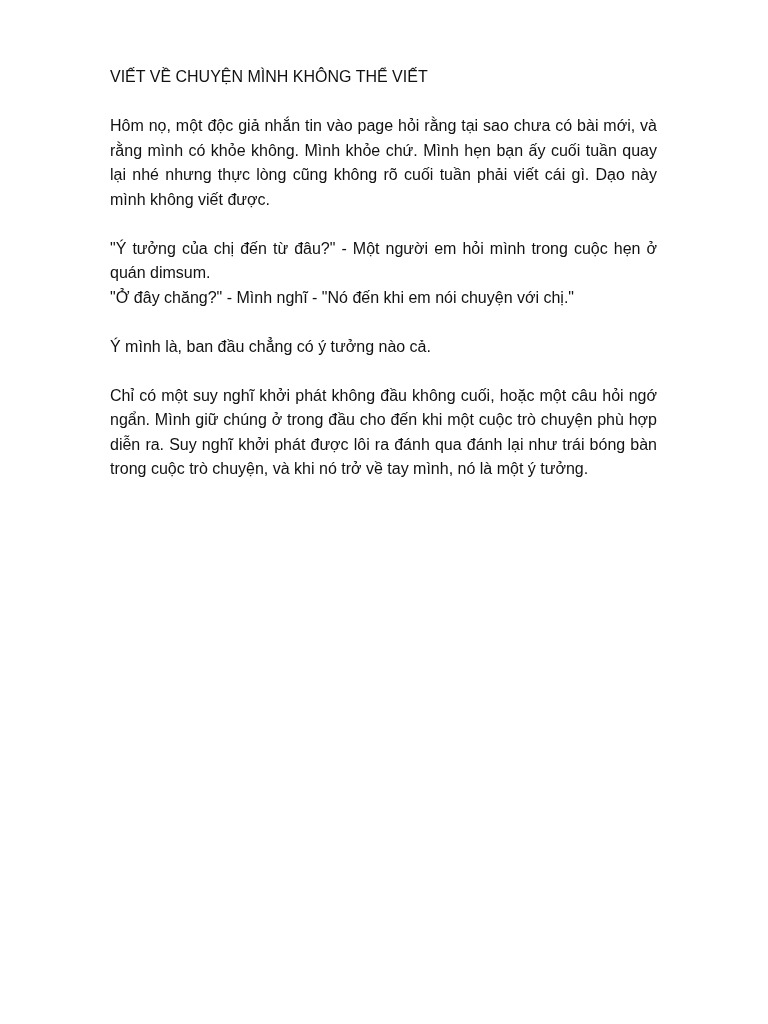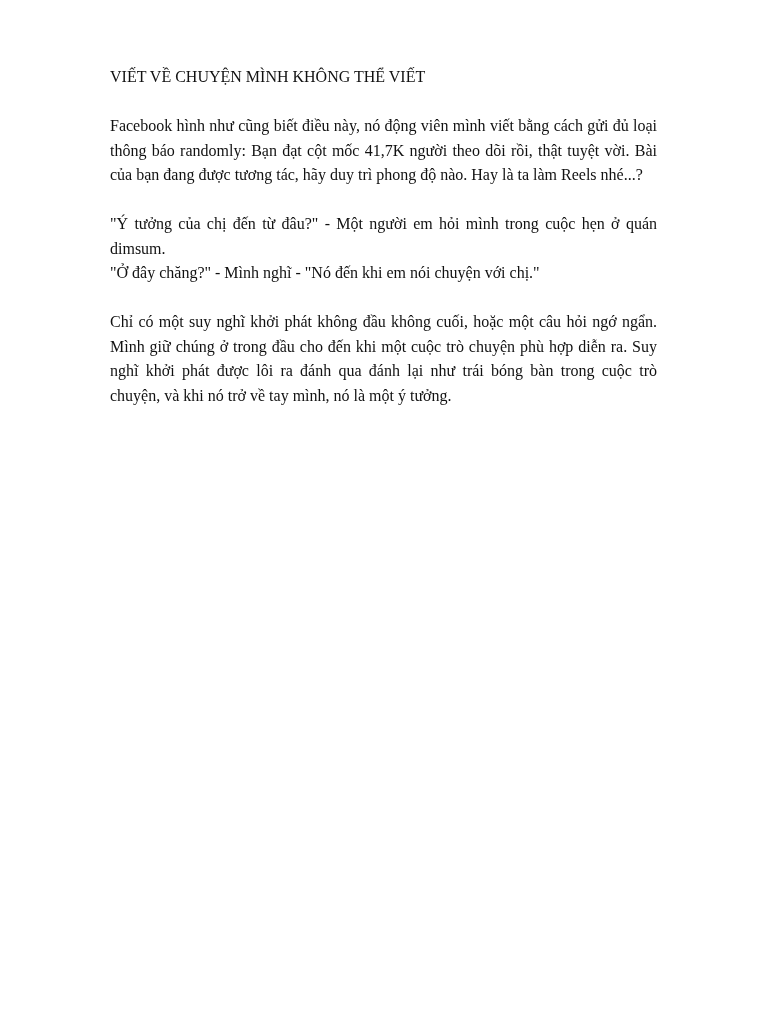--- a/index.html
+++ b/index.html
@@ -11,21 +11,21 @@
       width: 768px;
       height: 1024px;
       position: relative;
       overflow: hidden;
     }
     .page {
       position: absolute;
       left: 110px;
       top: 65px;
       width: 547px;
-      font-family: Liberation Serif, serif;
+      font-family: Liberation Sans, sans-serif;
       font-size: 16px;
       line-height: 24.5px;
       color: #111111;
     }
     .page p {
       margin: 0 0 24.5px 0;
       text-align: justify;
       hyphens: none;
     }
     .page .title {
@@ -37,17 +37,18 @@
     }
     .page p.last {
       text-align: justify;
     }
   </style>
 </head>
 <body>
 
 <div class="page">
   <p class="title">VIẾT VỀ CHUYỆN MÌNH KHÔNG THỂ VIẾT</p>
-  <p>Facebook hình như cũng biết điều này, nó động viên mình viết bằng cách gửi đủ loại thông báo randomly: Bạn đạt cột mốc 41,7K người theo dõi rồi, thật tuyệt vời. Bài của bạn đang được tương tác, hãy duy trì phong độ nào. Hay là ta làm Reels nhé...?</p>
+  <p>Hôm nọ, một độc giả nhắn tin vào page hỏi rằng tại sao chưa có bài mới, và rằng mình có khỏe không. Mình khỏe chứ. Mình hẹn bạn ấy cuối tuần quay lại nhé nhưng thực lòng cũng không rõ cuối tuần phải viết cái gì. Dạo này mình không viết được.</p>
   <p class="tight">"Ý tưởng của chị đến từ đâu?" - Một người em hỏi mình trong cuộc hẹn ở quán dimsum.</p>
   <p>"Ở đây chăng?" - Mình nghĩ - "Nó đến khi em nói chuyện với chị."</p>
+  <p>Ý mình là, ban đầu chẳng có ý tưởng nào cả.</p>
   <p>Chỉ có một suy nghĩ khởi phát không đầu không cuối, hoặc một câu hỏi ngớ ngẩn. Mình giữ chúng ở trong đầu cho đến khi một cuộc trò chuyện phù hợp diễn ra. Suy nghĩ khởi phát được lôi ra đánh qua đánh lại như trái bóng bàn trong cuộc trò chuyện, và khi nó trở về tay mình, nó là một ý tưởng.</p>
 </div>
 
 </body></html>

